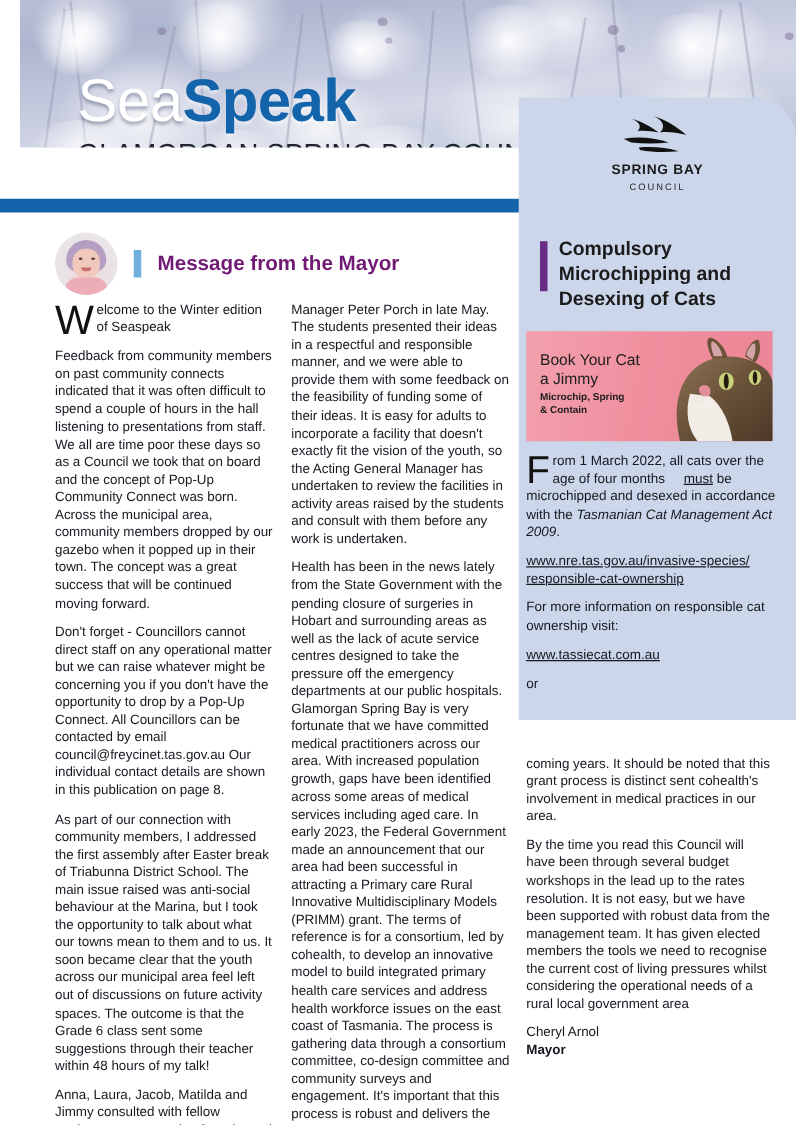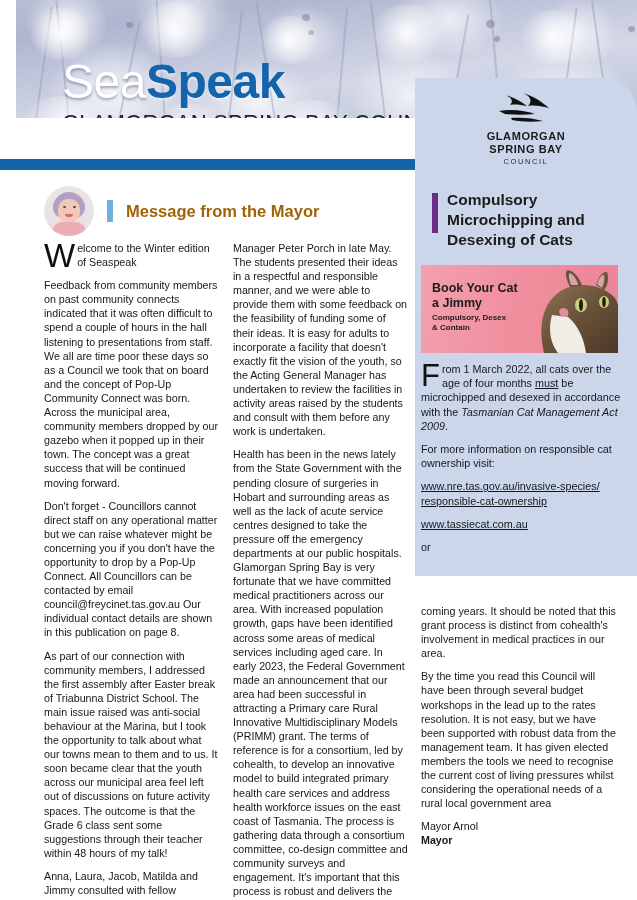--- a/index.html
+++ b/index.html
@@ -79,50 +79,50 @@
   .side-accent { width:6px; height:40px; background:#6a2d86; flex:none; margin-top:3px; }
   .side-head-txt {
     font-size:15.5px; line-height:20px; font-weight:600; color:#1b1b1b;
   }
 
   
   .cat-img {
     position:absolute; left:421px; top:265px; width:197px; height:88px; overflow:hidden;
     background: linear-gradient(100deg,#f3a0ad 0%, #f0909f 45%, #ec8496 100%);
   }
-  .cat-txt1 { position:absolute; left:11px; top:16px; font-size:12.5px; font-weight:700; color:#1c1c1c; line-height:15px; }
+  .cat-txt1 { position:absolute; left:11px; top:16px; font-size:12.5px; font-weight:400; color:#1c1c1c; line-height:15px; }
   .cat-txt2 { position:absolute; left:11px; top:48px; font-size:8px; font-weight:700; color:#1c1c1c; line-height:10px; }
   .cat-photo { position:absolute; right:-4px; top:4px; width:104px; height:84px; }
 
   .side-body {
     position:absolute; left:421px; top:362px; width:200px;
     font-size:10.8px; line-height:14.2px; color:#15181f;
   }
   .side-body p { margin-bottom:9px; }
   .dropcap-f {
     float:left; font-size:31px; line-height:25px; font-weight:400; padding:1px 2px 0 0; color:#111;
   }
-  .side-body u { text-decoration:underline; }
+  .side-body u { text-decoration:underline;margin-left:12px; }
   .side-body em { font-style:italic; }
   .side-link { text-decoration:underline; color:#15181f; display:block; }
 
   
   .mayor-head { position:absolute; left:44px; top:186px; display:flex; align-items:center; gap:13px; }
   .avatar {
     width:50px; height:50px; border-radius:50%; overflow:hidden; flex:none;
     background: radial-gradient(circle at 50% 62%, #f0d9dd 0%, #e8e3e6 55%, #eceaea 100%);
     position:relative;
   }
   .av-hair { position:absolute; left:9px; top:6px; width:32px; height:26px; border-radius:16px 16px 10px 10px; background:#b49ec2; }
   .av-face { position:absolute; left:14px; top:13px; width:22px; height:24px; border-radius:11px 11px 12px 12px; background:#f0c9bc; }
   .av-eye { position:absolute; width:3px; height:2px; border-radius:50%; background:#5b4038; top:20px; }
   .av-mouth { position:absolute; left:21px; top:28px; width:8px; height:3px; border-radius:0 0 5px 5px; background:#c8706b; }
   .av-body { position:absolute; left:8px; top:36px; width:34px; height:16px; border-radius:10px 10px 0 0; background:#edadb6; }
   .head-accent { width:6px; height:22px; background:#6fb0dd; flex:none; }
-  .head-title { font-size:16.5px; font-weight:600; color:#a16207; }
+  .head-title { font-size:16.5px; font-weight:600; color:#701a75; }
 
   
   .col {
     position:absolute; font-size:10.7px; line-height:14.1px; color:#15181f; text-align:left;
   }
   .col p { margin-bottom:9px; }
   .col-1 { left:44px; top:241px; width:175px; }
   .col-2 { left:233px; top:241px; width:175px; }
   .col-3 { left:421px; top:604px; width:198px; }
   .dropcap-w {
@@ -183,21 +183,20 @@
 
   <div class="sidepanel"></div>
 
   <div class="crest">
     <svg class="crest-mark" width="74" height="34" viewBox="0 0 74 34">
       <path d="M16 3 C24 5,31 9,38 14 C32 13,26 12,21 13 C25 9,22 5,16 3 Z" fill="#111"></path>
       <path d="M34 1 C44 4,52 9,60 16 C52 14,45 13,39 14 C44 9,41 4,34 1 Z" fill="#111"></path>
       <path d="M10 19 C22 17,34 18,46 22 C36 23,26 23,16 22 C14 21,12 20,10 19 Z" fill="#111"></path>
       <path d="M22 26 C33 25,44 26,54 29 C44 30,33 30,23 28 Z" fill="#111"></path>
     </svg>
-    <div class="crest-name">GLAMORGAN</div>
     <div class="crest-name">SPRING BAY</div>
     <div class="crest-council">COUNCIL</div>
   </div>
 
   <div class="side-head">
     <div class="side-accent"></div>
     <div class="side-head-txt">Compulsory Microchipping and Desexing of Cats</div>
   </div>
 
   <div class="cat-img">
@@ -222,32 +221,32 @@
       <path d="M44 48 C40 44,40 40,45 39 C50 39,52 44,49 48 Z" fill="#e08f9a"></path>
       <path d="M49 52 C45 56,40 57,36 55" stroke="#f6f2ee" stroke-width="1" fill="none"></path>
       <path d="M49 55 C45 60,39 62,34 61" stroke="#f6f2ee" stroke-width="1" fill="none"></path>
       <path d="M50 58 C46 64,40 67,35 67" stroke="#f6f2ee" stroke-width="1" fill="none"></path>
     </svg>
     <div class="cat-txt1">
       <div>Book Your Cat</div>
       <div>a Jimmy</div>
     </div>
     <div class="cat-txt2">
-      <div>Compulsory, Desex</div>
+      <div>Microchip, Spring</div>
       <div>&amp; Contain</div>
     </div>
   </div>
 
   <div class="side-body">
     <p><span class="dropcap-f">F</span><span>rom 1 March 2022, all cats over the age of four months </span><u>must</u><span> be microchipped and desexed in accordance with the </span><em>Tasmanian Cat Management Act 2009</em><span>.</span></p>
-    <p>For more information on responsible cat ownership visit:</p>
     <p>
         <span class="side-link">www.nre.tas.gov.au/invasive-species/</span>
         <span class="side-link">responsible-cat-ownership</span>
       </p>
+    <p>For more information on responsible cat ownership visit:</p>
     <p>
         <span class="side-link">www.tassiecat.com.au</span>
       </p>
     <p>or</p>
   </div>
 
   <div class="mayor-head">
     <div class="avatar">
       <div class="av-hair"></div>
       <div class="av-face"></div>
@@ -267,24 +266,24 @@
     <p>As part of our connection with community members, I addressed the first assembly after Easter break of Triabunna District School. The main issue raised was anti-social behaviour at the Marina, but I took the opportunity to talk about what our towns mean to them and to us. It soon became clear that the youth across our municipal area feel left out of discussions on future activity spaces. The outcome is that the Grade 6 class sent some suggestions through their teacher within 48 hours of my talk!</p>
     <p>Anna, Laura, Jacob, Matilda and Jimmy consulted with fellow students over a couple of weeks and came to the Council Chambers to meet with the Mayor and Acting General</p>
   </div>
 
   <div class="col col-2">
     <p>Manager Peter Porch in late May. The students presented their ideas in a respectful and responsible manner, and we were able to provide them with some feedback on the feasibility of funding some of their ideas. It is easy for adults to incorporate a facility that doesn't exactly fit the vision of the youth, so the Acting General Manager has undertaken to review the facilities in activity areas raised by the students and consult with them before any work is undertaken.</p>
     <p>Health has been in the news lately from the State Government with the pending closure of surgeries in Hobart and surrounding areas as well as the lack of acute service centres designed to take the pressure off the emergency departments at our public hospitals. Glamorgan Spring Bay is very fortunate that we have committed medical practitioners across our area. With increased population growth, gaps have been identified across some areas of medical services including aged care. In early 2023, the Federal Government made an announcement that our area had been successful in attracting a Primary care Rural Innovative Multidisciplinary Models (PRIMM) grant. The terms of reference is for a consortium, led by cohealth, to develop an innovative model to build integrated primary health care services and address health workforce issues on the east coast of Tasmania. The process is gathering data through a consortium committee, co-design committee and community surveys and engagement. It's important that this process is robust and delivers the information needed for the provision of health services in this area over</p>
   </div>
 
   <div class="col col-3">
-    <p>coming years. It should be noted that this grant process is distinct from cohealth's involvement in medical practices in our area.</p>
+    <p>coming years. It should be noted that this grant process is distinct sent cohealth's involvement in medical practices in our area.</p>
     <p>By the time you read this Council will have been through several budget workshops in the lead up to the rates resolution. It is not easy, but we have been supported with robust data from the management team. It has given elected members the tools we need to recognise the current cost of living pressures whilst considering the operational needs of a rural local government area</p>
     <div class="sig">
-      <div>Mayor Arnol</div>
+      <div>Cheryl Arnol</div>
       <div><b>Mayor</b></div>
     </div>
   </div>
 
   <div class="footer">
     <span>I'm free and printed on recycled paper</span>
     <span class="heart">❤</span>
   </div>
 
 </div>

